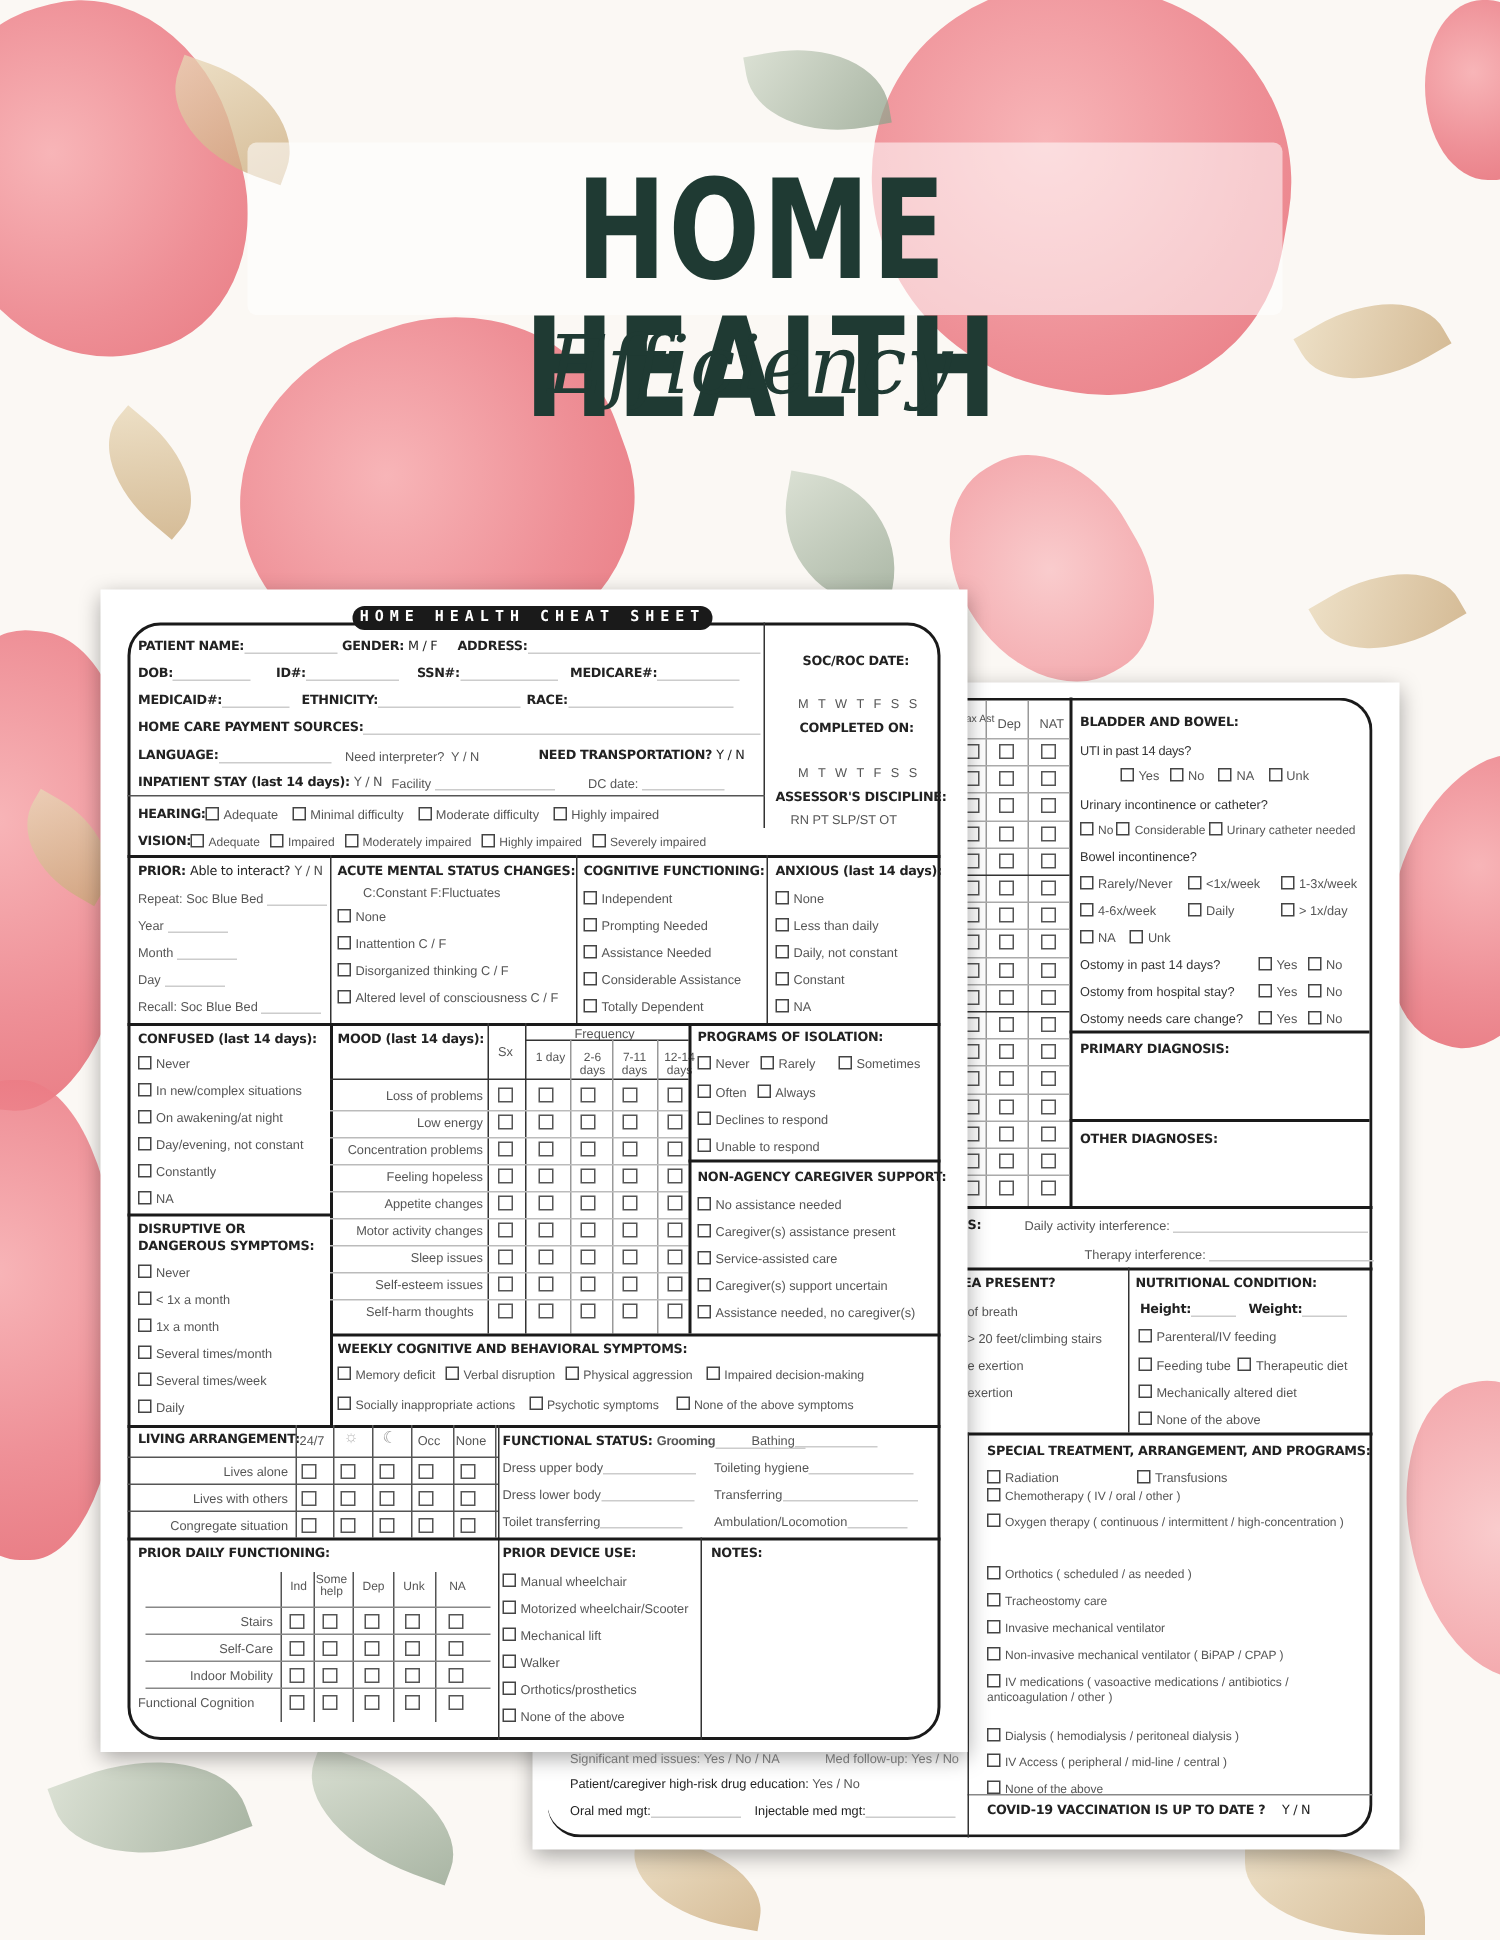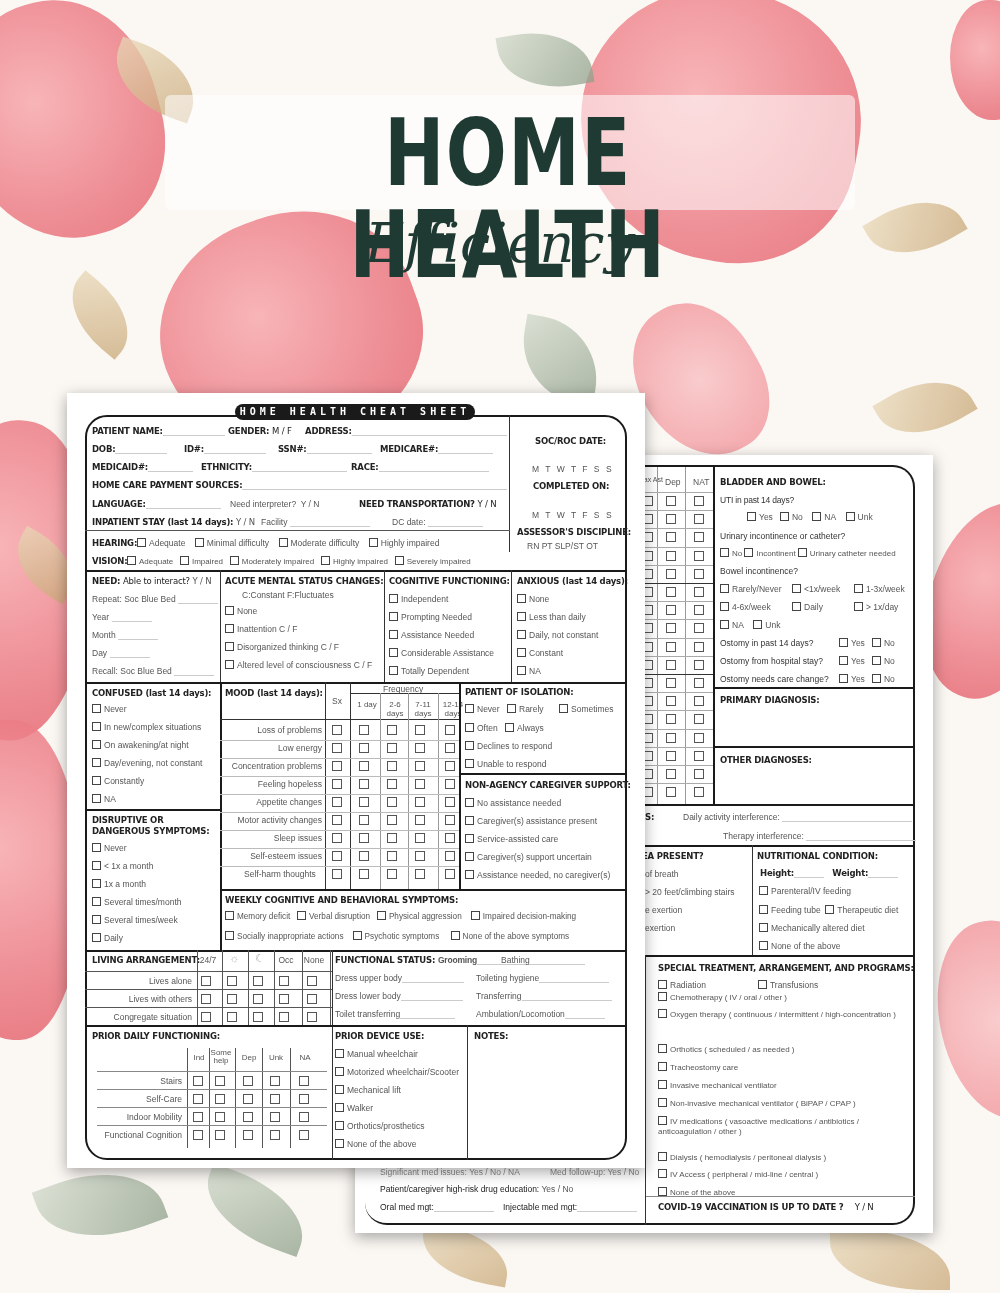--- a/index.html
+++ b/index.html
@@ -145,21 +145,21 @@
   <div class="ab lbl" style="left:365px;top:40px;font-weight:normal;font-family:'Liberation Sans',sans-serif;color:#333">UTI in past 14 days?</div>
   <div class="ab t" style="left:392px;top:57px">
     <span class="cb"></span><span>Yes</span>&nbsp;&nbsp;
     <span class="cb"></span><span>No</span>&nbsp;&nbsp;&nbsp;
     <span class="cb"></span><span>NA</span>&nbsp;&nbsp;&nbsp;
     <span class="cb"></span><span>Unk</span>
   </div>
   <div class="ab" style="left:365px;top:76px;font-size:8.5px;color:#333">Urinary incontinence or catheter?</div>
   <div class="ab t" style="left:365px;top:93px;font-size:8px">
     <span class="cb"></span><span>No</span>
-    <span class="cb"></span><span>Incontinent</span>
+    <span class="cb"></span><span>Considerable</span>
     <span class="cb"></span><span>Urinary catheter needed</span>
   </div>
   <div class="ab" style="left:365px;top:111px;font-size:8.5px;color:#333">Bowel incontinence?</div>
   <div class="ab t" style="left:365px;top:129px;width:190px">
     <span style="position:absolute;left:0"><span class="cb"></span><span>Rarely/Never</span></span>
     <span style="position:absolute;left:72px"><span class="cb"></span><span>&lt;1x/week</span></span>
     <span style="position:absolute;left:134px"><span class="cb"></span><span>1-3x/week</span></span>
   </div>
   <div class="ab t" style="left:365px;top:147px;width:190px">
     <span style="position:absolute;left:0"><span class="cb"></span><span>4-6x/week</span></span>
@@ -265,21 +265,21 @@
   <div class="ab lbl" style="left:25px;top:163px"><span>VISION:</span></div>
   <div class="ab t" style="left:60px;top:163px;font-size:8px">
     <span class="cb"></span><span>Adequate</span>&nbsp;&nbsp;
     <span class="cb"></span><span>Impaired</span>&nbsp;&nbsp;
     <span class="cb"></span><span>Moderately impaired</span>&nbsp;&nbsp;
     <span class="cb"></span><span>Highly impaired</span>&nbsp;&nbsp;
     <span class="cb"></span><span>Severely impaired</span>
   </div>
   <div class="hl" style="left:18px;top:177px;width:542px"></div>
 
-  <div class="ab lbl" style="left:25px;top:183px"><span>NEED:</span> <span style="font-weight:normal">Able to interact?</span> <span style="font-weight:normal;color:#555">Y / N</span></div>
+  <div class="ab lbl" style="left:25px;top:183px"><span>PRIOR:</span> <span style="font-weight:normal">Able to interact?</span> <span style="font-weight:normal;color:#555">Y / N</span></div>
   <div id="bims-rows">
       <div class="ab t" style="left:25px;top:201px"><span>Repeat: Soc Blue Bed</span> <span class="line" style="width:40px"></span></div>
       <div class="ab t" style="left:25px;top:219px"><span>Year</span> <span class="line" style="width:40px"></span></div>
       <div class="ab t" style="left:25px;top:237px"><span>Month</span> <span class="line" style="width:40px"></span></div>
       <div class="ab t" style="left:25px;top:255px"><span>Day</span> <span class="line" style="width:40px"></span></div>
       <div class="ab t" style="left:25px;top:273px"><span>Recall: Soc Blue Bed</span> <span class="line" style="width:40px"></span></div>
     </div>
   <div class="vl" style="left:153px;top:177px;height:113px;width:1px;background:#333"></div>
   <div class="ab lbl" style="left:158px;top:183px">ACUTE MENTAL STATUS CHANGES:</div>
   <div class="ab t" style="left:175px;top:197px">C:Constant     F:Fluctuates</div>
@@ -401,21 +401,21 @@
       <div class="grid-cb" style="left:378px;top:458px"></div>
       <div class="thl" style="left:153px;top:473px;width:239px;background:#bbb"></div>
       <div class="ab t" style="left:177px;top:476px;width:95px;">Self-harm thoughts</div>
       <div class="grid-cb" style="left:265px;top:476px"></div>
       <div class="grid-cb" style="left:292px;top:476px"></div>
       <div class="grid-cb" style="left:320px;top:476px"></div>
       <div class="grid-cb" style="left:348px;top:476px"></div>
       <div class="grid-cb" style="left:378px;top:476px"></div>
     </div>
   <div class="vl" style="left:392px;top:289px;height:207px"></div>
-  <div class="ab lbl" style="left:398px;top:294px">PATIENT OF ISOLATION:</div>
+  <div class="ab lbl" style="left:398px;top:294px">PROGRAMS OF ISOLATION:</div>
   <div class="ab t" style="left:398px;top:311px;width:160px">
     <span style="position:absolute;left:0"><span class="cb"></span><span>Never</span></span>
     <span style="position:absolute;left:42px"><span class="cb"></span><span>Rarely</span></span>
     <span style="position:absolute;left:94px"><span class="cb"></span><span>Sometimes</span></span>
   </div>
   <div class="ab t" style="left:398px;top:330px">
     <span class="cb"></span><span>Often</span>&nbsp;&nbsp;
     <span class="cb"></span><span>Always</span>
   </div>
   <div class="ab t" style="left:398px;top:348px"><span class="cb"></span><span>Declines to respond</span></div>
@@ -517,21 +517,21 @@
       <div class="grid-cb" style="left:203px;top:701px"></div>
       <div class="grid-cb" style="left:232px;top:701px"></div>
       <div class="thl" style="left:30px;top:714px;width:230px;background:#888"></div>
       <div class="ab t" style="left:25px;top:719px;width:90px;text-align:right">Indoor Mobility</div>
       <div class="grid-cb" style="left:126px;top:719px"></div>
       <div class="grid-cb" style="left:148px;top:719px"></div>
       <div class="grid-cb" style="left:176px;top:719px"></div>
       <div class="grid-cb" style="left:203px;top:719px"></div>
       <div class="grid-cb" style="left:232px;top:719px"></div>
       <div class="thl" style="left:30px;top:732px;width:230px;background:#888"></div>
-      <div class="ab t" style="left:25px;top:737px;width:90px;text-align:right">Functional Cognition</div>
+      <div class="ab t" style="left:25px;top:737px;width:90px;">Functional Cognition</div>
       <div class="grid-cb" style="left:126px;top:737px"></div>
       <div class="grid-cb" style="left:148px;top:737px"></div>
       <div class="grid-cb" style="left:176px;top:737px"></div>
       <div class="grid-cb" style="left:203px;top:737px"></div>
       <div class="grid-cb" style="left:232px;top:737px"></div>
     </div>
   <div class="ab lbl" style="left:268px;top:638px">PRIOR DEVICE USE:</div>
   <div id="device-list">
       <div class="ab t" style="left:268px;top:656px"><span class="cb"></span><span>Manual wheelchair</span></div>
       <div class="ab t" style="left:268px;top:674px"><span class="cb"></span><span>Motorized wheelchair/Scooter</span></div>

